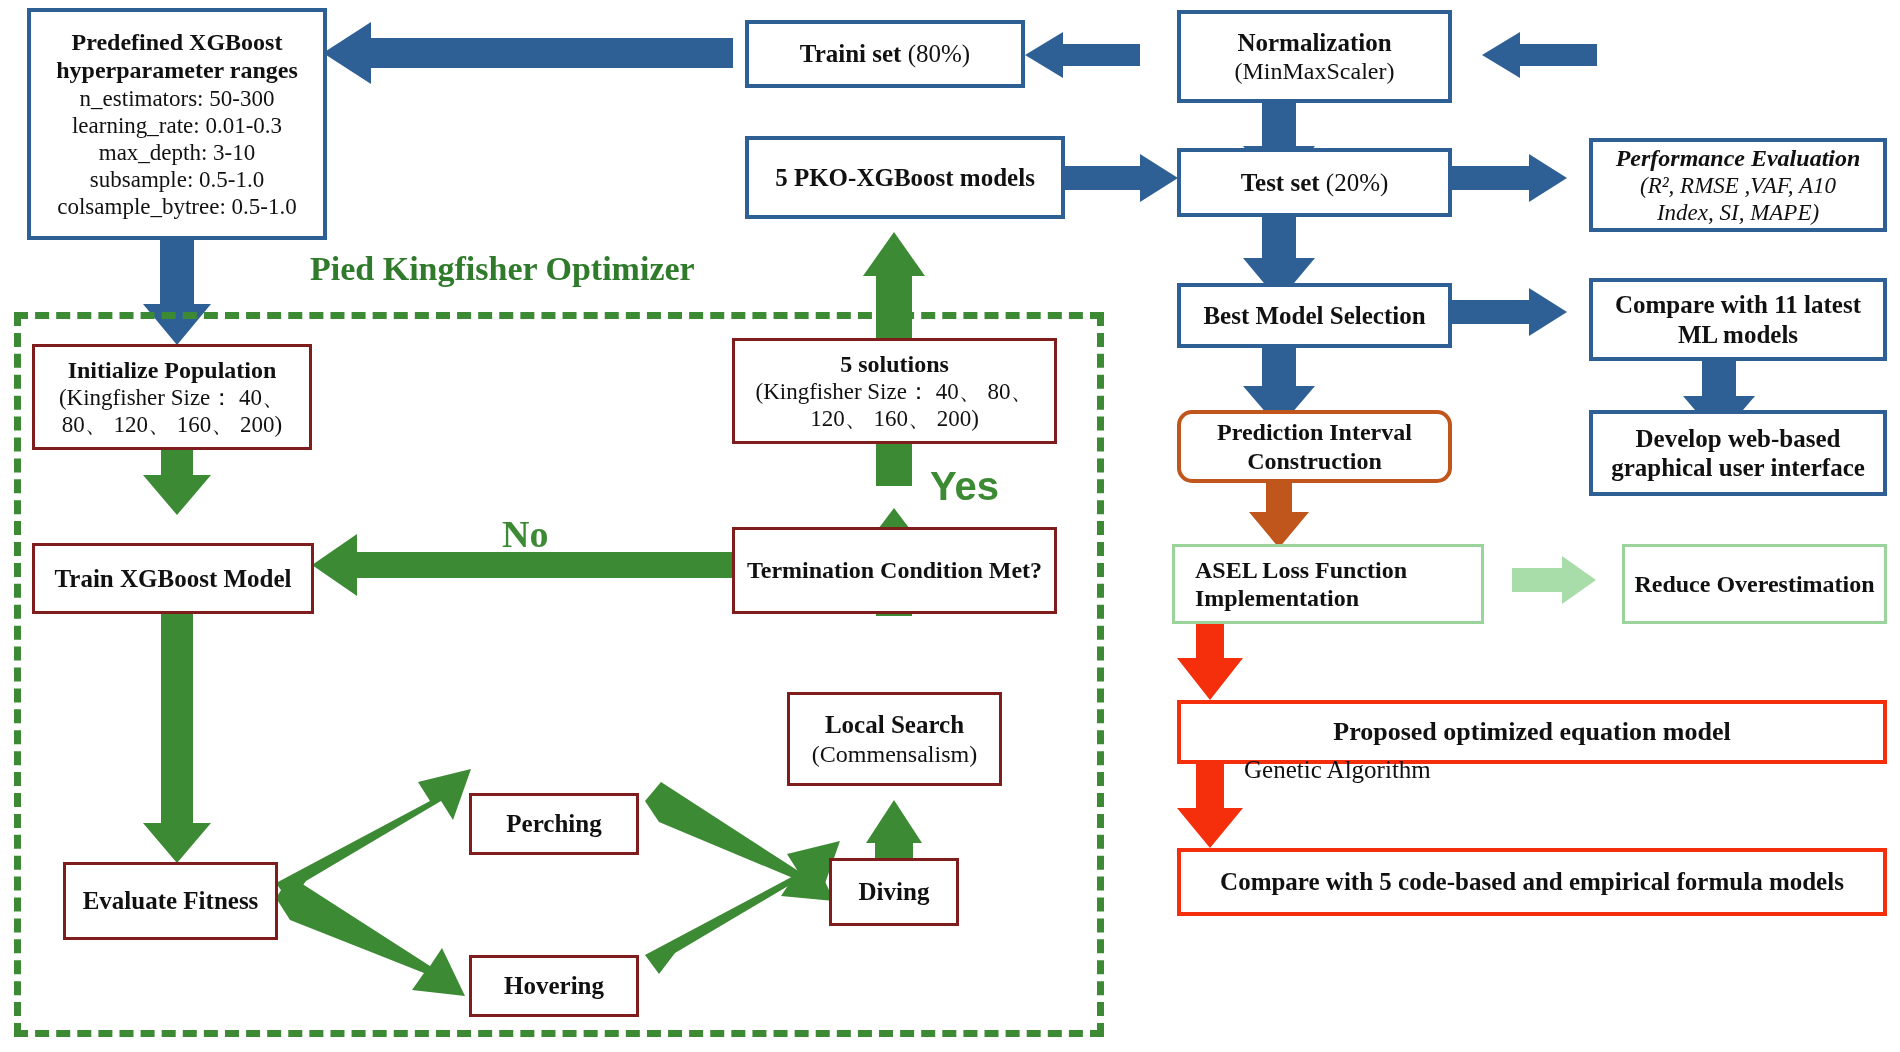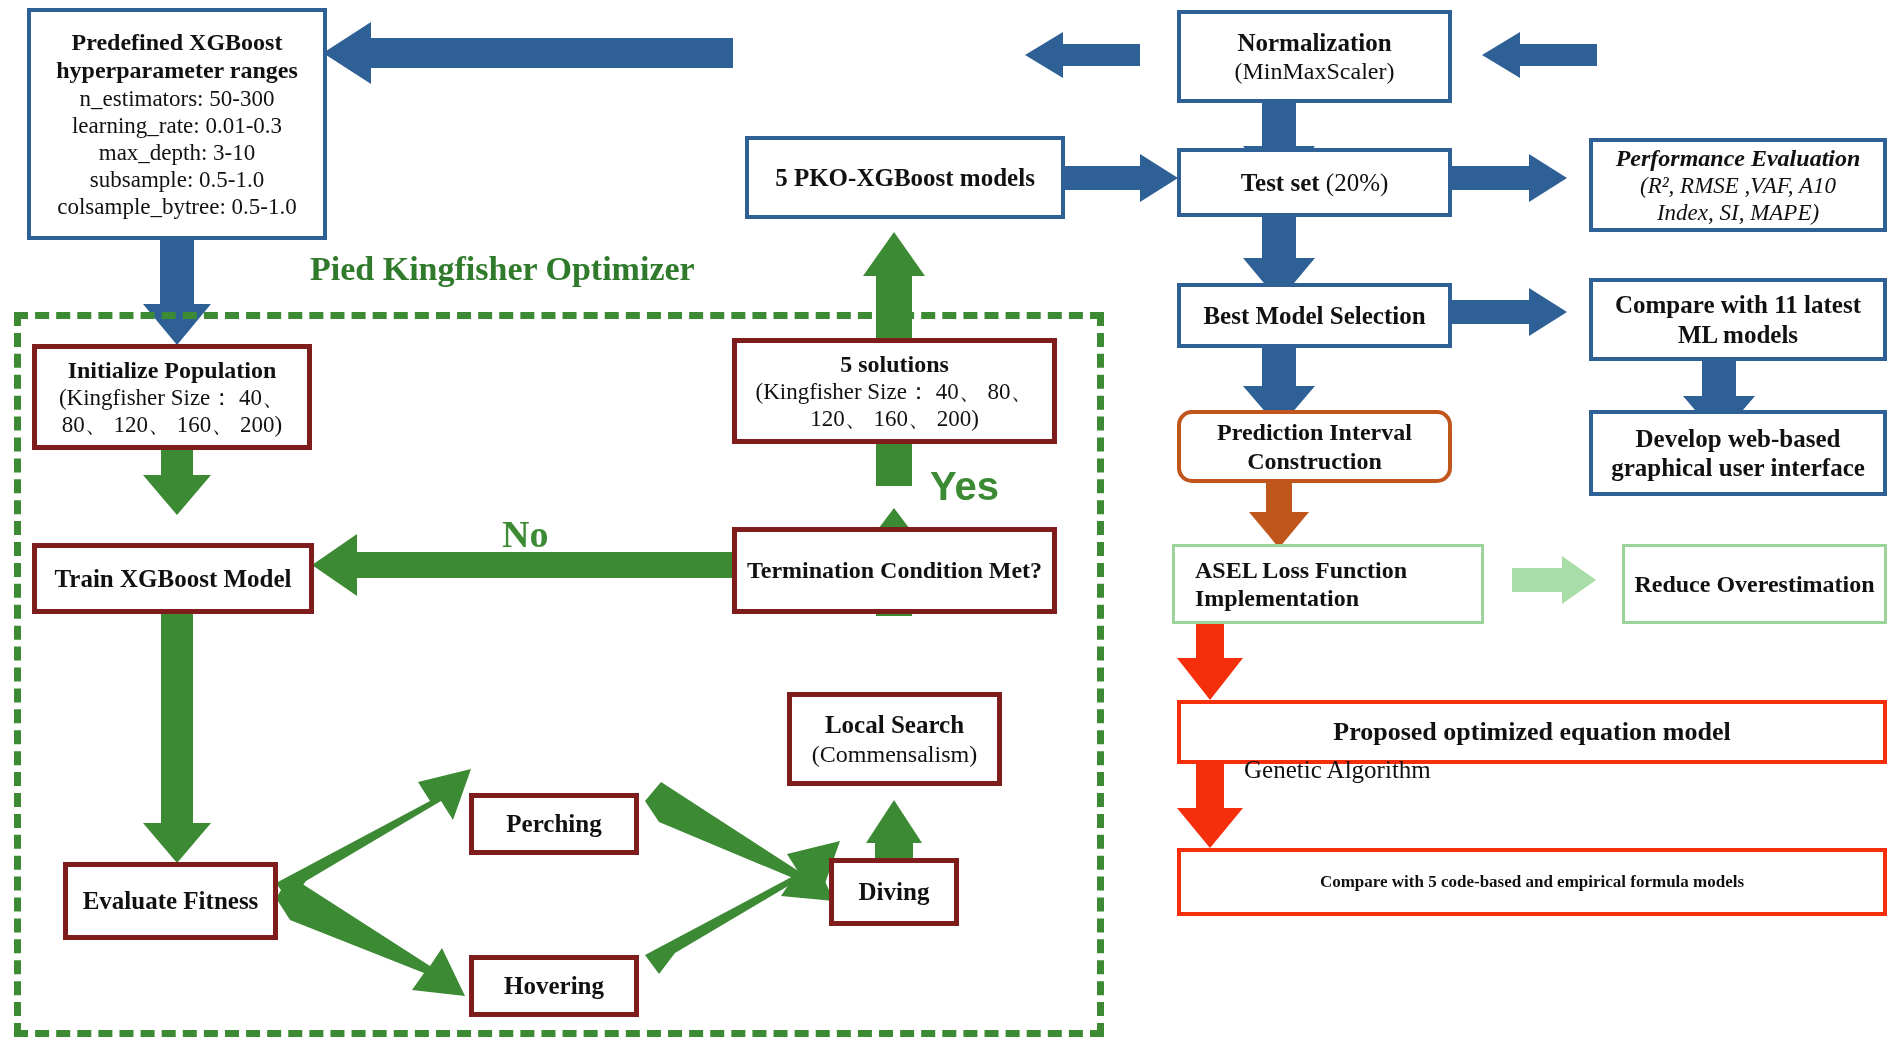--- a/index.html
+++ b/index.html
@@ -9,21 +9,21 @@
 
   
   .box{position:absolute;box-sizing:border-box;background:#fff;
        display:flex;align-items:center;justify-content:center;text-align:center;
        line-height:1.18;}
   .box .ttl{font-weight:bold;}
   .box .sub{font-weight:normal;}
   .box .inner{padding:0 6px;width:100%;}
 
   .blue{border:4px solid #2E6096;}
-  .green{border:5px solid #7f1d1d;}
+  .green{border:3px solid #7f1d1d;}
   .orange{border:4px solid #C0561C;}
   .red{border:4px solid #F52E0C;}
   .lgreen{border:3px solid #9BD49B;}
 
   
   .dashed{position:absolute;box-sizing:border-box;
           border:7px dashed #3C8A34;background:transparent;}
 
   .pko-title{position:absolute;color:#2F7A2B;font-weight:bold;
              font-family:"Liberation Serif","DejaVu Serif",serif;
@@ -165,20 +165,25 @@
       <div class="ttl" style="font-size:24px;">Predefined XGBoost</div>
       <div class="ttl" style="font-size:24px;">hyperparameter ranges</div>
       <div class="sub" style="font-size:23px;">n_estimators: 50-300</div>
       <div class="sub" style="font-size:23px;">learning_rate: 0.01-0.3</div>
       <div class="sub" style="font-size:23px;">max_depth: 3-10</div>
       <div class="sub" style="font-size:23px;">subsample: 0.5-1.0</div>
       <div class="sub" style="font-size:23px;">colsample_bytree: 0.5-1.0</div>
     </div>
   </div>
 
+  <div class="box blue" style="left:745px;top:20px;width:280px;height:68px;">
+    <div class="inner" style="font-size:25px;">
+      <span class="ttl">Traini set </span><span class="sub">(80%)</span>
+    </div>
+  </div>
 
   <div class="box blue" style="left:1177px;top:10px;width:275px;height:93px;">
     <div class="inner">
       <div class="ttl" style="font-size:25px;">Normalization</div>
       <div class="sub" style="font-size:24px;">(MinMaxScaler)</div>
     </div>
   </div>
 
 
   <div class="box blue" style="left:745px;top:136px;width:320px;height:83px;">
@@ -242,21 +247,21 @@
   </div>
 
   <div class="box red" style="left:1177px;top:700px;width:710px;height:64px;">
     <div class="inner">
       <div class="ttl" style="font-size:26px;">Proposed optimized equation model</div>
     </div>
   </div>
 
   <div class="box red" style="left:1177px;top:848px;width:710px;height:68px;">
     <div class="inner">
-      <div class="ttl" style="font-size:17px;">Compare with 5 code-based and empirical formula models</div>
+      <div class="ttl" style="font-size:25px;">Compare with 5 code-based and empirical formula models</div>
     </div>
   </div>
 
   <div class="box green" style="left:32px;top:344px;width:280px;height:106px;">
     <div class="inner">
       <div class="ttl" style="font-size:24px;">Initialize Population</div>
       <div class="sub" style="font-size:23px;">(Kingfisher Size：  40、</div>
       <div class="sub" style="font-size:23px;">80、 120、 160、 200)</div>
     </div>
   </div>

